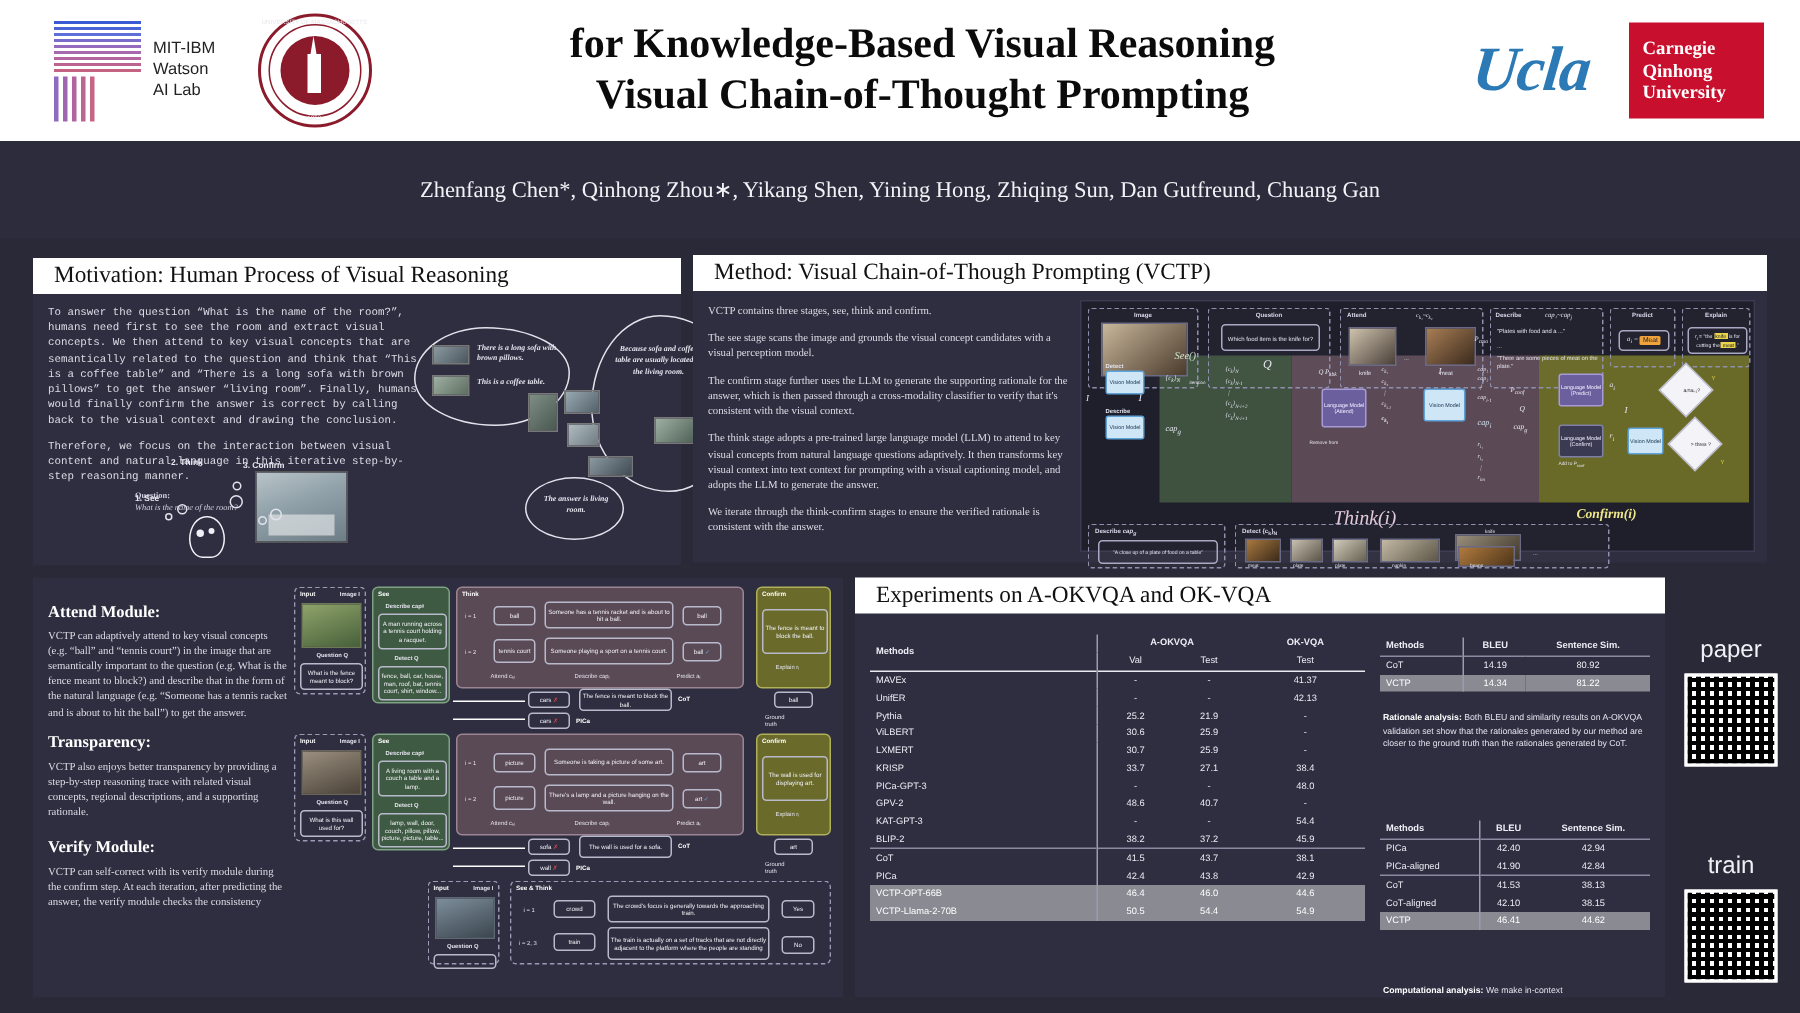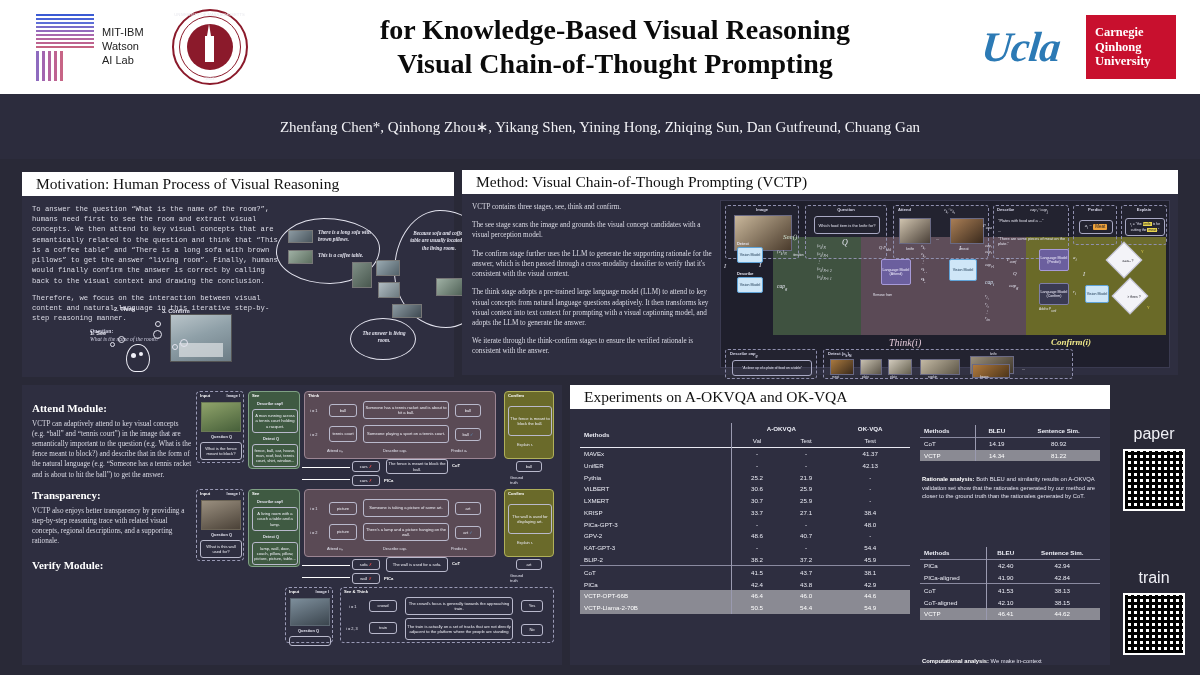--- a/index.html
+++ b/index.html
@@ -436,21 +436,21 @@
         <div class="diamond" style="left:390px;top:46px;width:26px;height:26px;">
             <span>aᵢ=aᵢ₋₁?</span>
           </div>
         <div class="diamond" style="left:396px;top:82px;width:26px;height:26px;">
             <span>&gt; thres ?</span>
           </div>
         <div class="tiny" style="left:420px;top:48px;color:#e8d44d;">Y</div>
         <div class="tiny" style="left:426px;top:104px;color:#e8d44d;">Y</div>
         <div class="tiny" style="left:318px;top:106px;font-size:3.2px;"><span>Add to</span> P<sub>conf</sub></div>
 
-        <div class="mathlab" style="left:168px;top:136px;font-size:10px;color:#e3c9d8;">Think(i)</div>
+        <div class="mathlab" style="left:168px;top:136px;font-size:13px;color:#e3c9d8;">Think(i)</div>
         <div class="mathlab" style="left:330px;top:136px;font-size:9px;color:#f0e88a;font-weight:bold;">Confirm(i)</div>
 
         <div class="dbox" style="left:4px;top:148px;width:92px;height:30px;">
           <div class="dlab" style="text-align:left;padding-left:4px;"><span>Describe</span> <i>cap<sub>g</sub></i></div>
           <div class="sbox" style="left:6px;top:10px;width:80px;height:16px;font-size:3.4px;">"A close up of a plate of food on a table"</div>
         </div>
         <div class="dbox" style="left:102px;top:148px;width:250px;height:30px;">
           <div class="dlab" style="text-align:left;padding-left:4px;"><span>Detect</span> {c<sub>k</sub>}<sub>N</sub></div>
           <div class="imgph" style="left:6px;top:9px;width:24px;height:16px;background:linear-gradient(140deg,#a9793f,#3a2a1a);"></div>
           <div class="tiny" style="left:8px;top:25px;font-size:3.2px;">meat</div>
@@ -471,20 +471,21 @@
   </div>
 
   <div class="panel" id="casestudy">
     <div class="panel-body">
       <div class="cs-left body-text">
         <div class="cs-h">Attend Module:</div>
         <p>VCTP can adaptively attend to key visual concepts (e.g. “ball” and “tennis court”) in the image that are semantically important to the question (e.g. What is the fence meant to block?) and describe that in the form of the natural language (e.g. “Someone has a tennis racket and is about to hit the ball”) to get the answer.</p>
         <div class="cs-h">Transparency:</div>
         <p>VCTP also enjoys better transparency by providing a step-by-step reasoning trace with related visual concepts, regional descriptions, and a supporting rationale.</p>
         <div class="cs-h" style="margin-top:12px;">Verify Module:</div>
+        <p>VCTP can self-correct with its verify module during the confirm step. At each iteration, after predicting the answer, the verify module checks the consistency</p>
       </div>
 
       <div class="ex-block" style="left:0;top:0;">
         <div class="dash" style="left:174px;top:6px;width:48px;height:72px;">
           <div class="tinyb" style="left:3px;top:1px;">Input</div>
           <div class="tiny" style="right:3px;top:1px;font-weight:bold;">Image I</div>
           <div style="position:absolute;left:4px;top:10px;width:40px;height:30px;background:linear-gradient(160deg,#8fa36a,#47603a);border:1px solid #6b7a55;"></div>
           <div class="tiny" style="left:14px;top:42px;font-weight:bold;">Question Q</div>
           <div class="cell" style="left:3px;top:50px;width:42px;height:18px;">What is the fence meant to block?</div>
         </div>

